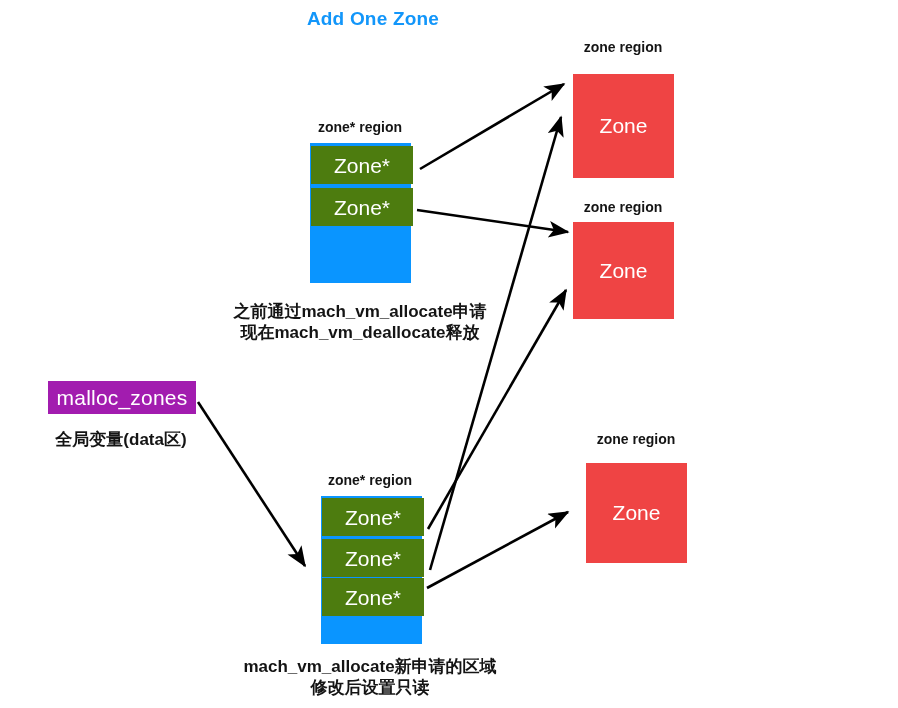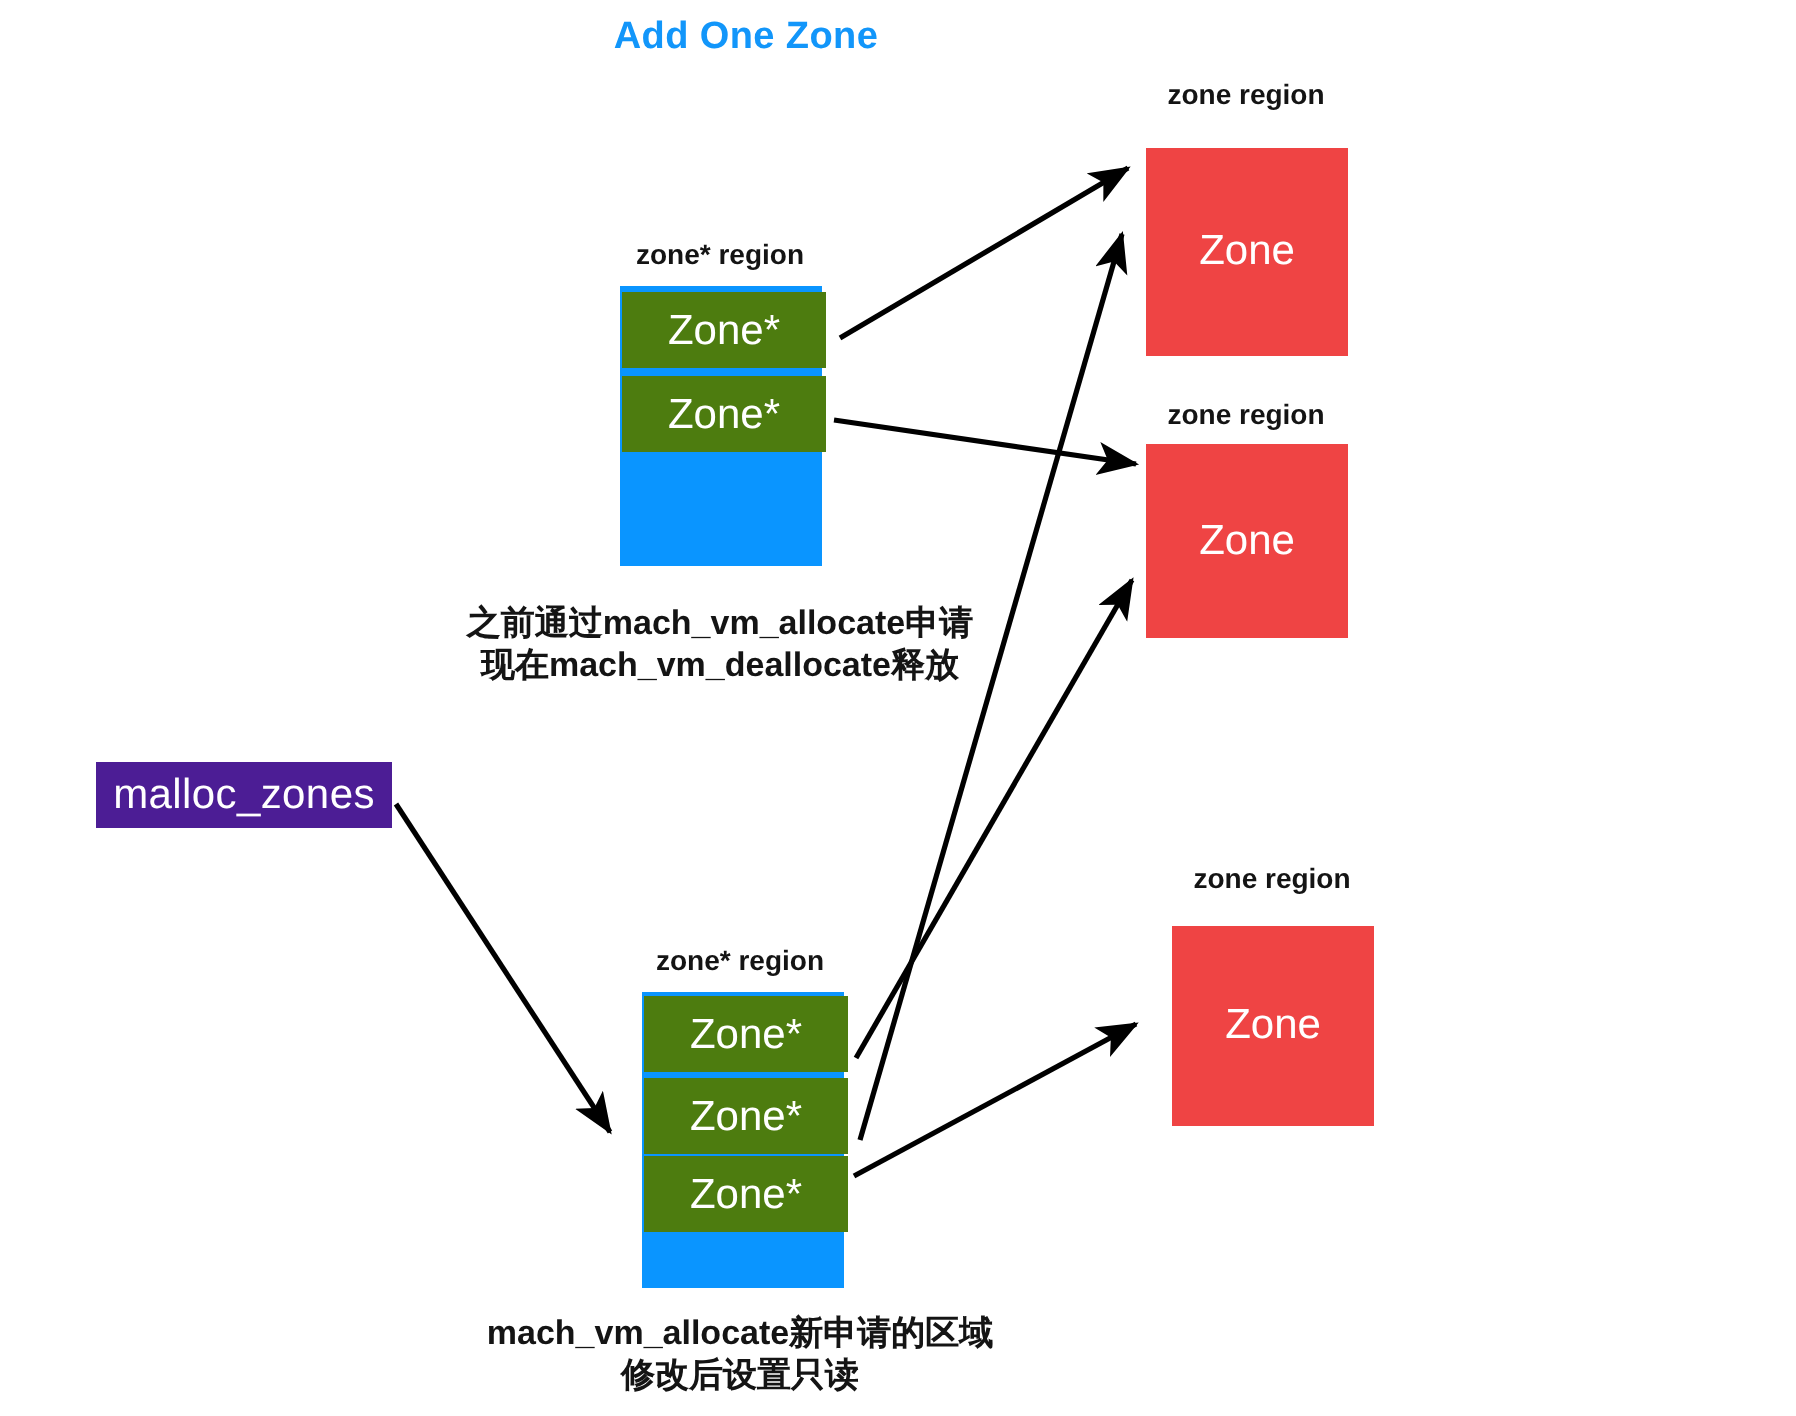--- a/index.html
+++ b/index.html
@@ -68,21 +68,21 @@
     background: #ef4444;
     color: #ffffff;
     font-size: 21px;
     display: flex;
     align-items: center;
     justify-content: center;
   }
 
   
   #malloc-zones-box {
-    background: #4c1d95;
+    background: #a21caf;
     color: #ffffff;
     font-size: 21px;
     display: flex;
     align-items: center;
     justify-content: center;
     letter-spacing: 0.2px;
   }
 
   
   #arrow-layer {
@@ -145,14 +145,15 @@
   <div class="abs region-label" style="left:563px; top:39px; width:120px;">zone region</div>
   <div class="abs zone-box" style="left:573px; top:74px; width:101px; height:104px;">Zone</div>
 
   <div class="abs region-label" style="left:563px; top:199px; width:120px;">zone region</div>
   <div class="abs zone-box" style="left:573px; top:222px; width:101px; height:97px;">Zone</div>
 
   <div class="abs region-label" style="left:576px; top:431px; width:120px;">zone region</div>
   <div class="abs zone-box" style="left:586px; top:463px; width:101px; height:100px;">Zone</div>
 
   <div class="abs" id="malloc-zones-box" style="left:48px; top:381px; width:148px; height:33px;">malloc_zones</div>
+  <div class="abs caption" style="left:40px; top:429px; width:162px;">全局变量(data区)</div>
 
 </div>
 
 </body></html>

